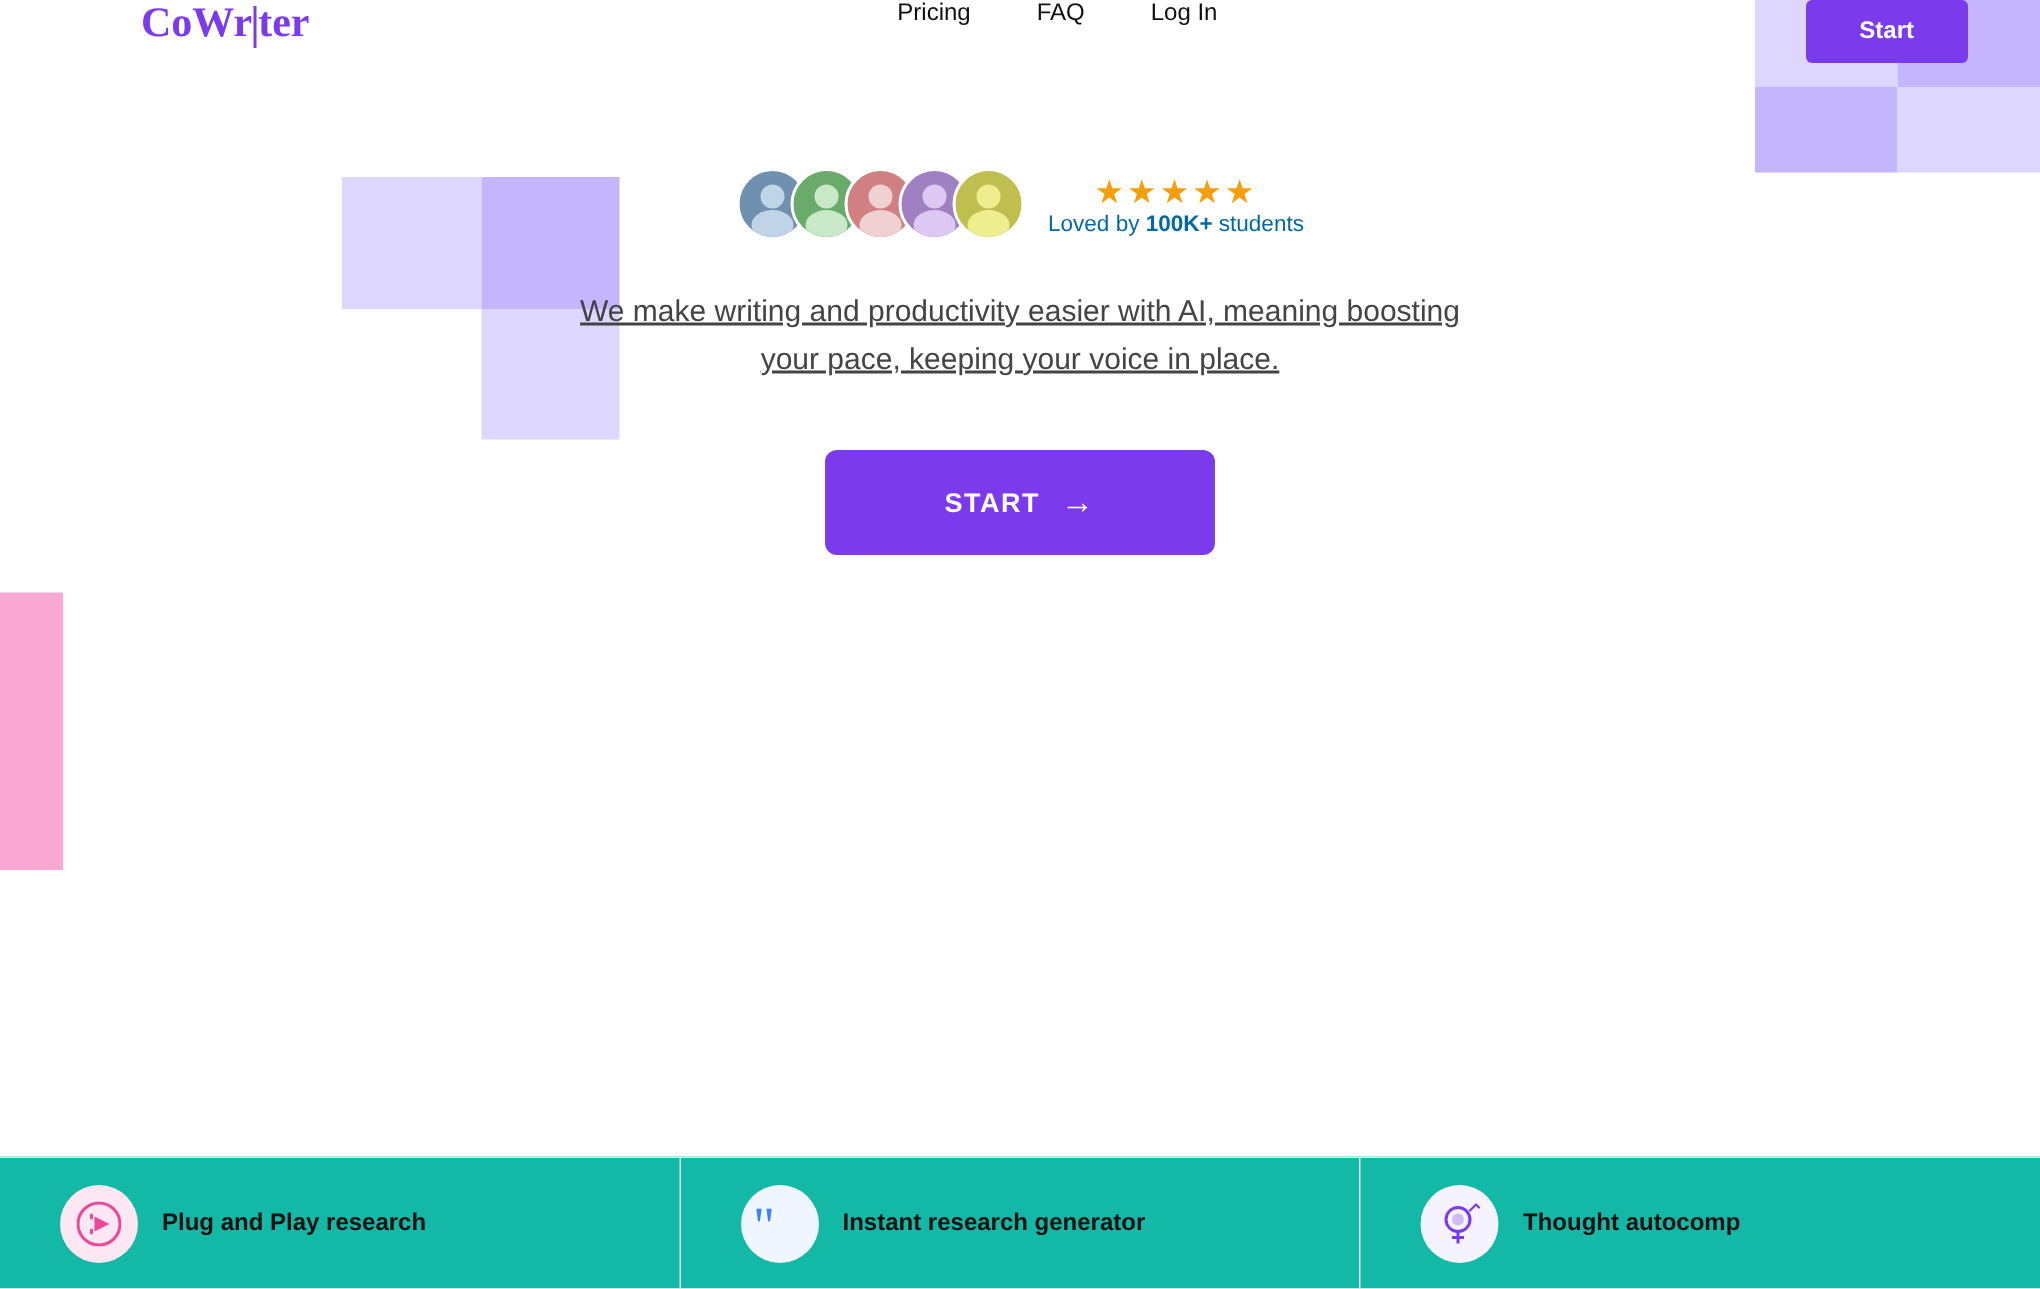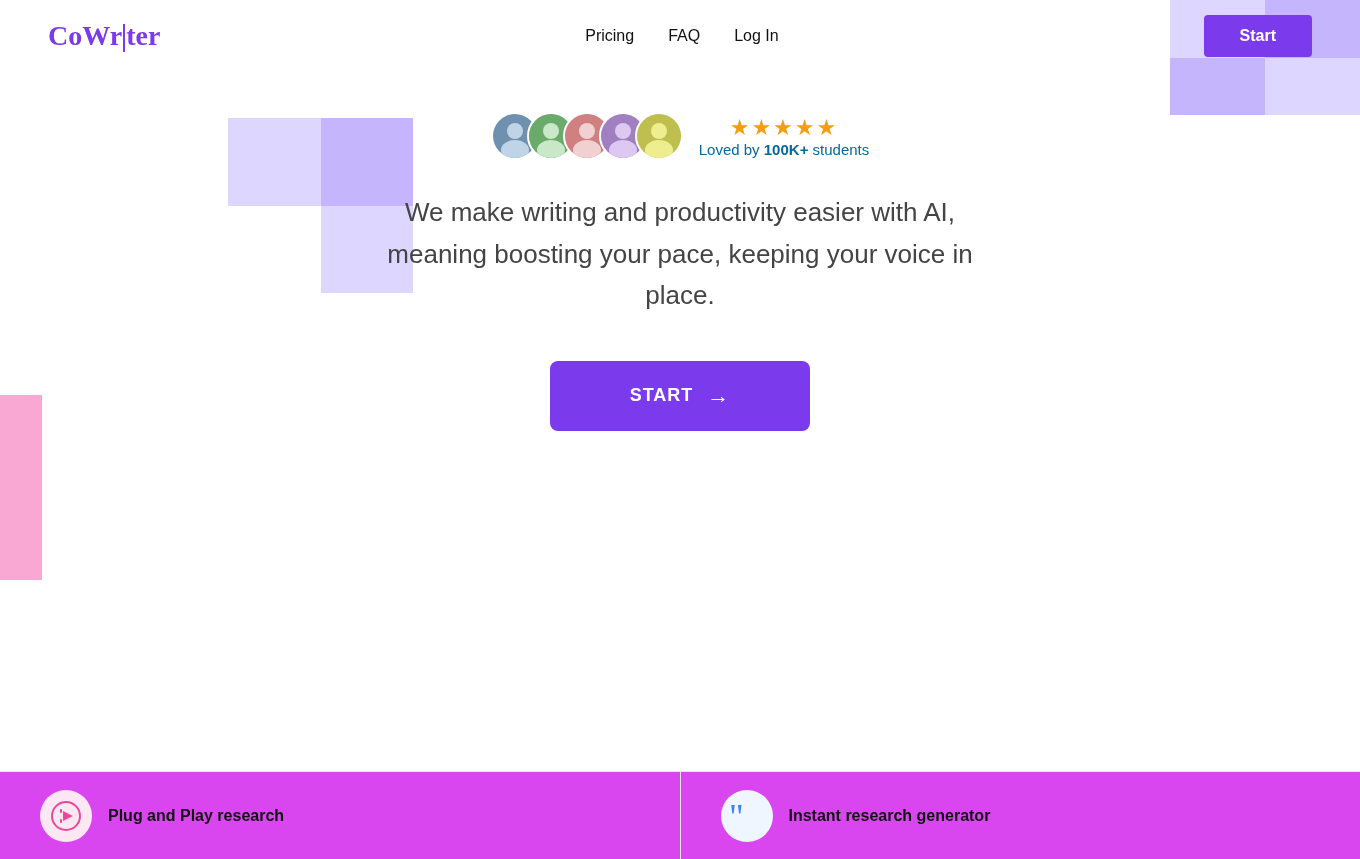--- a/index.html
+++ b/index.html
@@ -1,26 +1,26 @@
 <!DOCTYPE html>
 <html><head>
   <meta charset="utf-8">
   <style>
     * { margin: 0; padding: 0; box-sizing: border-box; }
     body { font-family: -apple-system, BlinkMacSystemFont, 'Segoe UI', sans-serif; background: #fff; overflow-x: hidden; width: 1360px; min-height: 859px; position: relative; }
 
     
     nav {
-      display: flex; align-items: center; justify-content: space-between;
-      padding: 0 48px; height: 72px; position: relative; z-index: 10;
+      display: flex; align-items: flex-start; justify-content: space-between;
+      padding: 0 48px; height: 72px; position: relative; z-index: 10; margin-left: 46px;
     }
     .logo { display: flex; align-items: center; }
     .logo-text { font-size: 28px; font-weight: 700; color: #7c3aed; font-family: Georgia, serif; }
     .logo-text .cursor { display: inline-block; width: 2px; height: 28px; background: #7c3aed; margin: 0 1px; vertical-align: middle; }
-    .nav-links { display: flex; align-items: center; gap: 34px; }
+    .nav-links { display: flex; align-items: center; gap: 44px; }
     .nav-link { font-size: 16px; color: #111; text-decoration: none; cursor: pointer; }
     .nav-start-btn {
       background: #7c3aed; color: #fff; border: none; padding: 12px 36px;
       font-size: 16px; font-weight: 600; cursor: pointer; border-radius: 4px;
     }
 
     
     .deco-top-right {
       position: absolute; top: 0; right: 0; width: 190px; height: 115px;
       display: grid; grid-template-columns: 1fr 1fr; grid-template-rows: 1fr 1fr;
@@ -75,38 +75,39 @@
     .loved-text strong { font-weight: 800; }
 
     
     .hero-headline {
       font-size: 72px; font-weight: 900; line-height: 1.1; color: #111;
       max-width: 1000px; margin-bottom: 28px;
     }
 
     
     .hero-sub {
-      font-size: 26px; color: #444; line-height: 1.6; max-width: 620px;
+      font-size: 20px; color: #444; line-height: 1.6; max-width: 620px;
       margin-bottom: 44px;
+      text-decoration: underline;
     }
 
     
     .cta-btn {
       background: #7c3aed; color: #fff; border: none; padding: 22px 80px;
       font-size: 18px; font-weight: 700; letter-spacing: 1px; cursor: pointer;
       border-radius: 8px; display: flex; align-items: center; gap: 14px;
     }
     .cta-arrow { font-size: 22px; }
 
     
     .feature-strip {
       display: flex; align-items: stretch;
       border-top: 1px solid #e5e7eb;
       position: absolute; bottom: 0; left: 0; right: 0; height: 88px;
-      background: #d946ef; z-index: 5;
+      background: #14b8a6; z-index: 5;
     }
     .feature-item {
       flex: 1; display: flex; align-items: center; gap: 16px;
       padding: 0 40px; border-right: 1px solid #e5e7eb;
     }
     .feature-item:last-child { border-right: none; }
     .feature-icon {
       width: 52px; height: 52px; border-radius: 50%;
       display: flex; align-items: center; justify-content: center;
       font-size: 26px; flex-shrink: 0;
@@ -221,13 +222,25 @@
     <span class="feature-label">Plug and Play research</span>
   </div>
   <div class="feature-item">
     <div class="feature-icon blue">
       <svg width="36" height="30" viewBox="0 0 36 30" fill="none" xmlns="http://www.w3.org/2000/svg">
         <text x="0" y="28" font-size="36" fill="#3b82f6" font-family="Georgia">"</text>
       </svg>
     </div>
     <span class="feature-label">Instant research generator</span>
   </div>
+  <div class="feature-item">
+    <div class="feature-icon purple">
+      <svg width="30" height="30" viewBox="0 0 30 30" fill="none" xmlns="http://www.w3.org/2000/svg">
+        <circle cx="14" cy="12" r="8" stroke="#7c3aed" stroke-width="2" fill="none"></circle>
+        <circle cx="14" cy="12" r="4" fill="#7c3aed" opacity="0.3"></circle>
+        <line x1="14" y1="20" x2="14" y2="28" stroke="#7c3aed" stroke-width="2"></line>
+        <line x1="10" y1="24" x2="18" y2="24" stroke="#7c3aed" stroke-width="2"></line>
+        <path d="M22 6 L26 2 M26 2 L28 4 M26 2 L24 4" stroke="#7c3aed" stroke-width="1.5" stroke-linecap="round"></path>
+      </svg>
+    </div>
+    <span class="feature-label">Thought autocomp</span>
+  </div>
 </div>
 
 </body></html>

